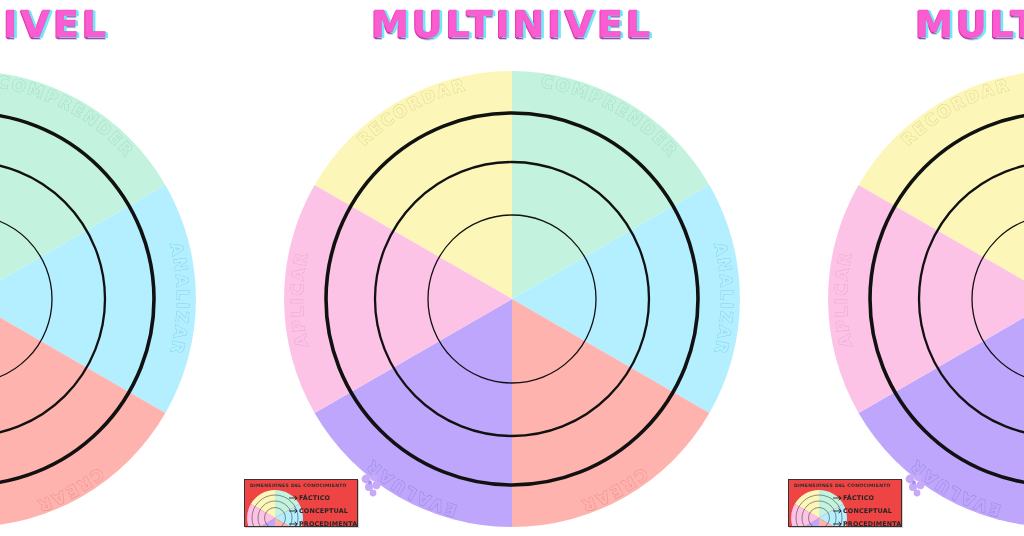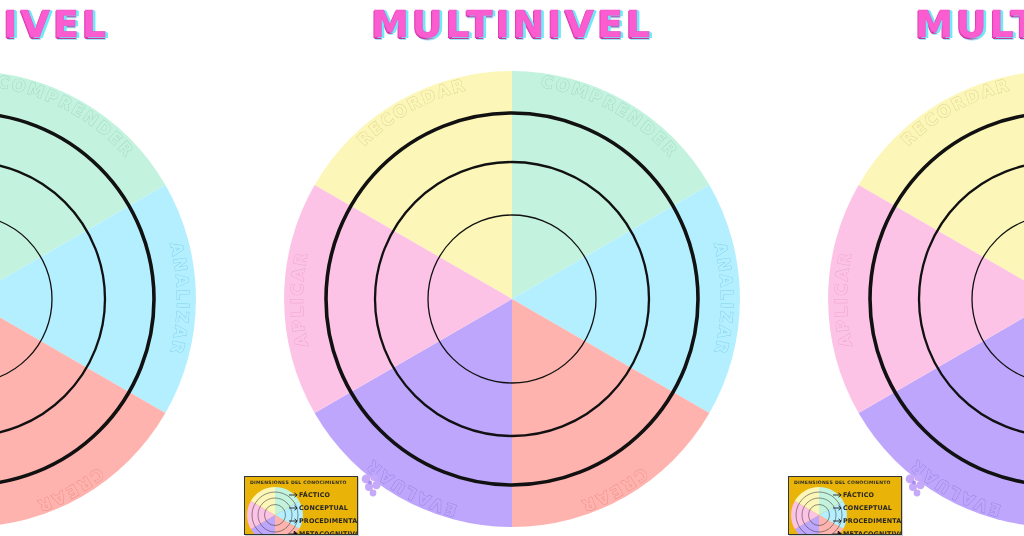--- a/index.html
+++ b/index.html
@@ -59,24 +59,24 @@
     font-family: "DejaVu Sans", sans-serif;
     font-weight: bold;
     font-size: 16.5px;
     letter-spacing: 2.2px;
   }
 
   
   .legend {
     position: absolute;
     left: 4px;
-    bottom: 1px;
+    bottom: 9px;
     width: 114px;
-    height: 59px;
-    background: #eab308;
+    height: 48px;
+    background: #ef4444;
     border: 1.1px solid #333333;
     box-shadow: 1px 1px 0 rgba(0,0,0,0.18);
     overflow: hidden;
   }
   .legend-title {
     position: absolute;
     top: 3px; left: 5px;
     font-family: "DejaVu Sans", sans-serif;
     font-weight: bold;
     font-size: 4.6px;

